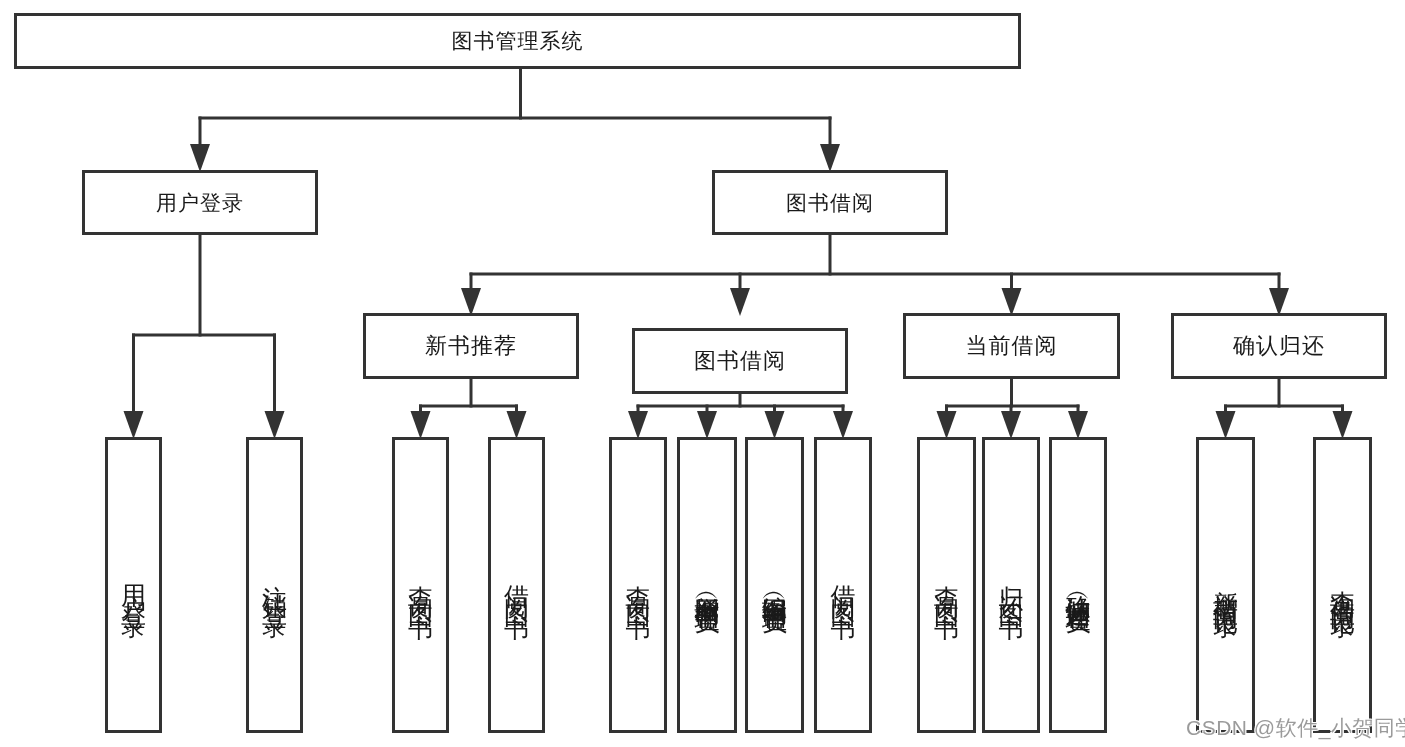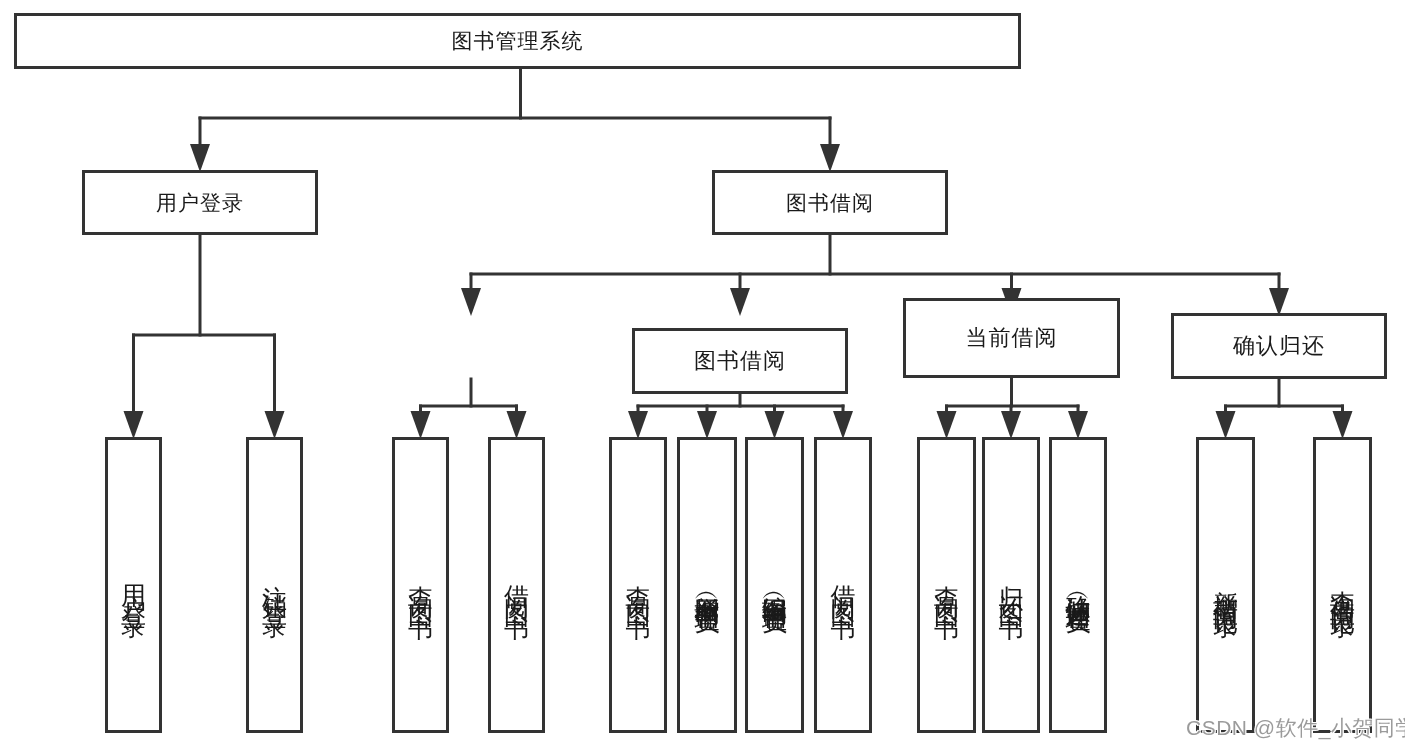--- a/index.html
+++ b/index.html
@@ -111,24 +111,27 @@
     <span class="lbl">图书管理系统</span>
   </div>
 
   <div class="box" style="left:82px;top:170px;width:236px;height:65px">
     <span class="lbl">用户登录</span>
   </div>
   <div class="box" style="left:712px;top:170px;width:236px;height:65px">
     <span class="lbl">图书借阅</span>
   </div>
 
+  <div class="box l3" style="left:363px;top:313px;width:216px;height:66px">
+    <span class="lbl">新书推荐</span>
+  </div>
   <div class="box l3" style="left:632px;top:328px;width:216px;height:66px">
     <span class="lbl">图书借阅</span>
   </div>
-  <div class="box l3" style="left:903px;top:298px;width:217px;height:80px">
+  <div class="box l3" style="left:903px;top:313px;width:217px;height:66px">
     <span class="lbl">当前借阅</span>
   </div>
   <div class="box l3" style="left:1171px;top:313px;width:216px;height:66px">
     <span class="lbl">确认归还</span>
   </div>
 
   <div class="box vbox" style="left:105px;width:57px">
     <span class="lbl" style="letter-spacing: 10px;">用户登录</span>
   </div>
   <div class="box vbox" style="left:246px;width:57px">

